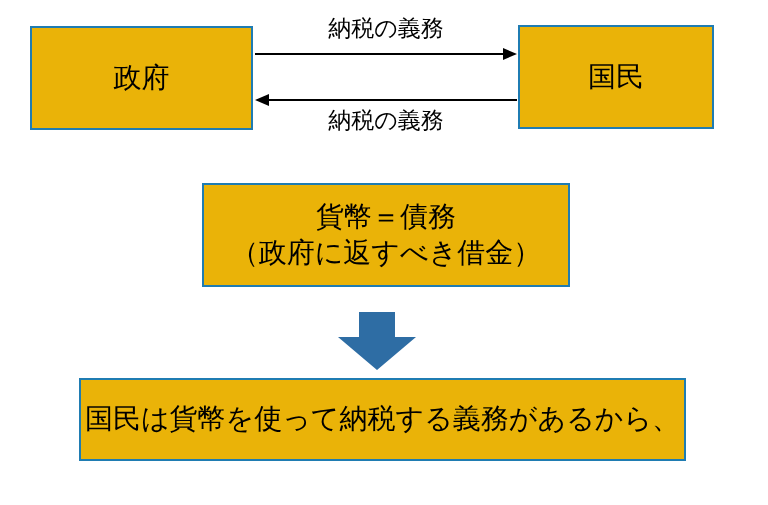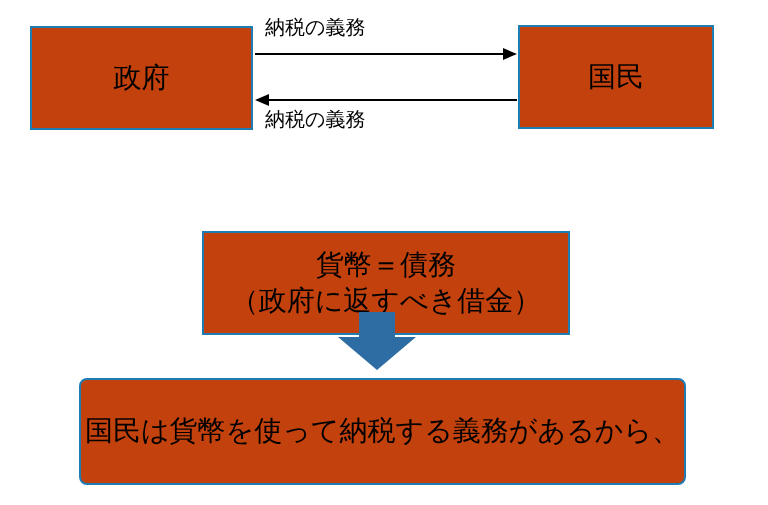--- a/index.html
+++ b/index.html
@@ -9,38 +9,39 @@
     height: 505px;
     background: #ffffff;
     font-family: "Liberation Sans", "DejaVu Sans", sans-serif;
     color: #000000;
     overflow: hidden;
   }
   .box {
     position: absolute;
     box-sizing: border-box;
     border: 2px solid #1f7cb2;
-    background: #c2410c;
+    background: #eab308;
     display: flex;
     flex-direction: column;
     align-items: center;
     justify-content: center;
     text-align: right;
   }
   .box-label { font-size: 28px; line-height: 1.3; white-space: nowrap; }
   .node-left  { left: 30px;  top: 26px;  width: 223px; height: 104px; }
   .node-right { left: 518px; top: 25px;  width: 196px; height: 104px; }
-  .mid-box    { left: 202px; top: 183px; width: 368px; height: 104px; margin-top: 48px; }
-  .bottom-box { left: 79px;  top: 378px; width: 607px; height: 107px; border-radius: 8px; }
+  .mid-box    { left: 202px; top: 183px; width: 368px; height: 104px; }
+  .bottom-box { left: 79px;  top: 378px; width: 607px; height: 83px; }
 
   .arrow-label {
     position: absolute;
-    left: 265px;
+    left: 255px;
     width: 262px;
-    font-size: 20px;
+    text-align: center;
+    font-size: 23px;
     line-height: 1.1;
     white-space: nowrap;
   }
   .label-top { top: 16px; }
   .label-bottom { top: 108px; }
 
   .hline {
     position: absolute;
     height: 0;
     border-top: 2px solid #000000;

